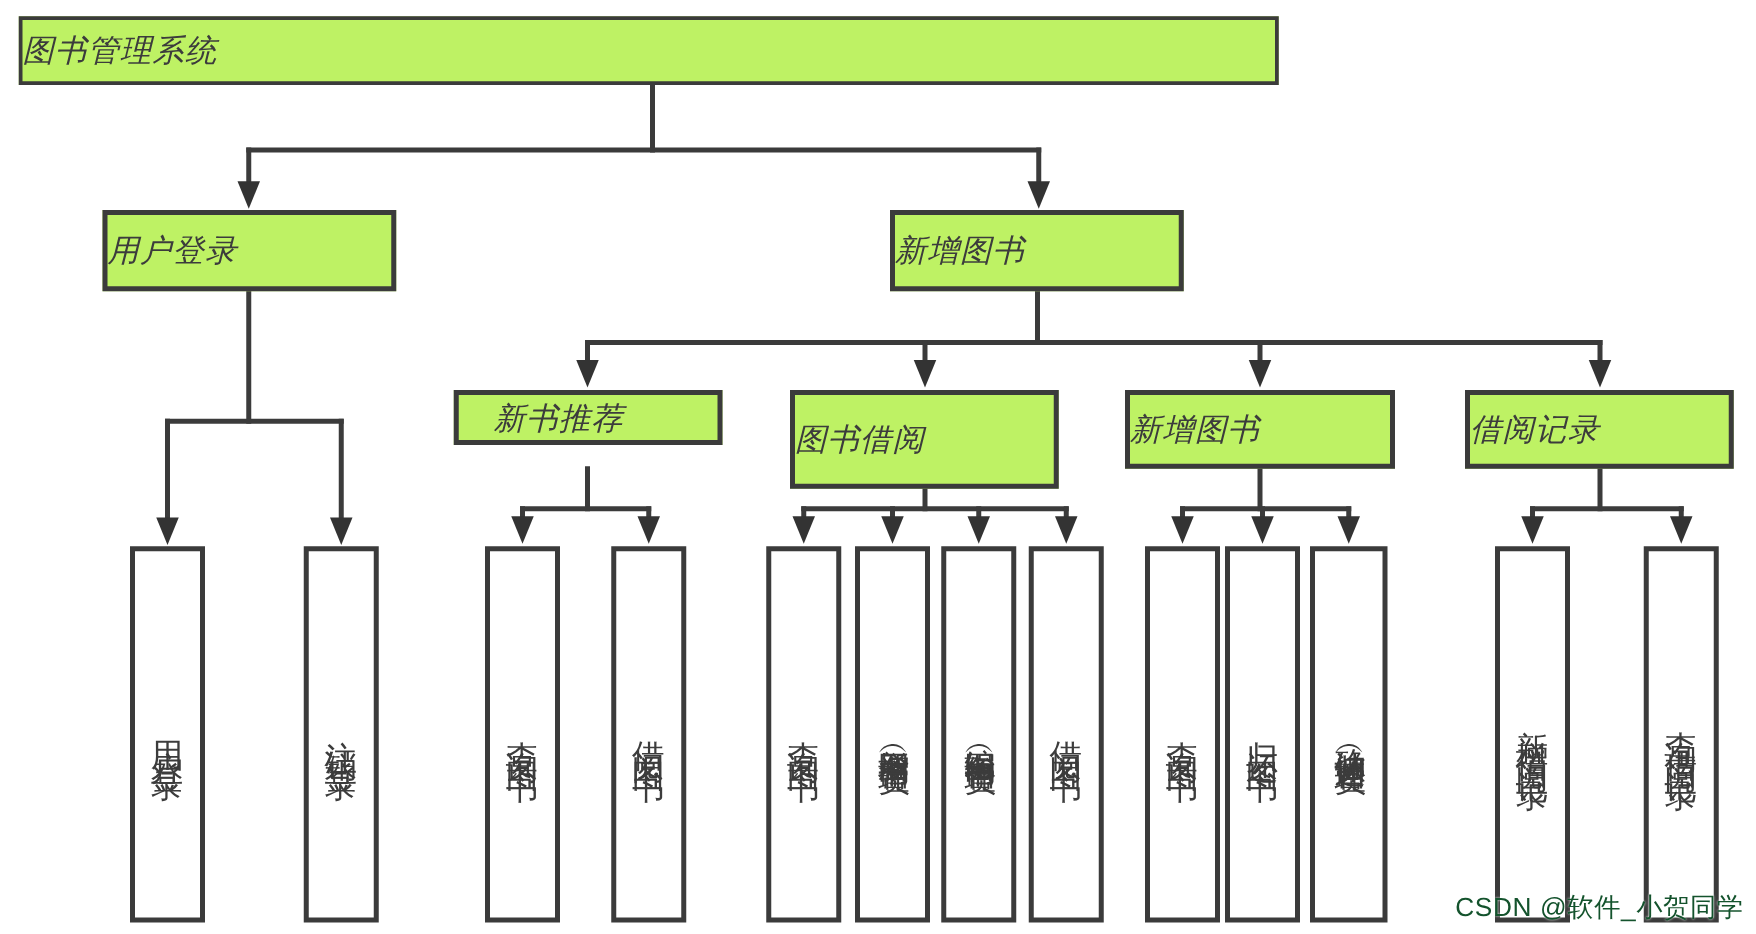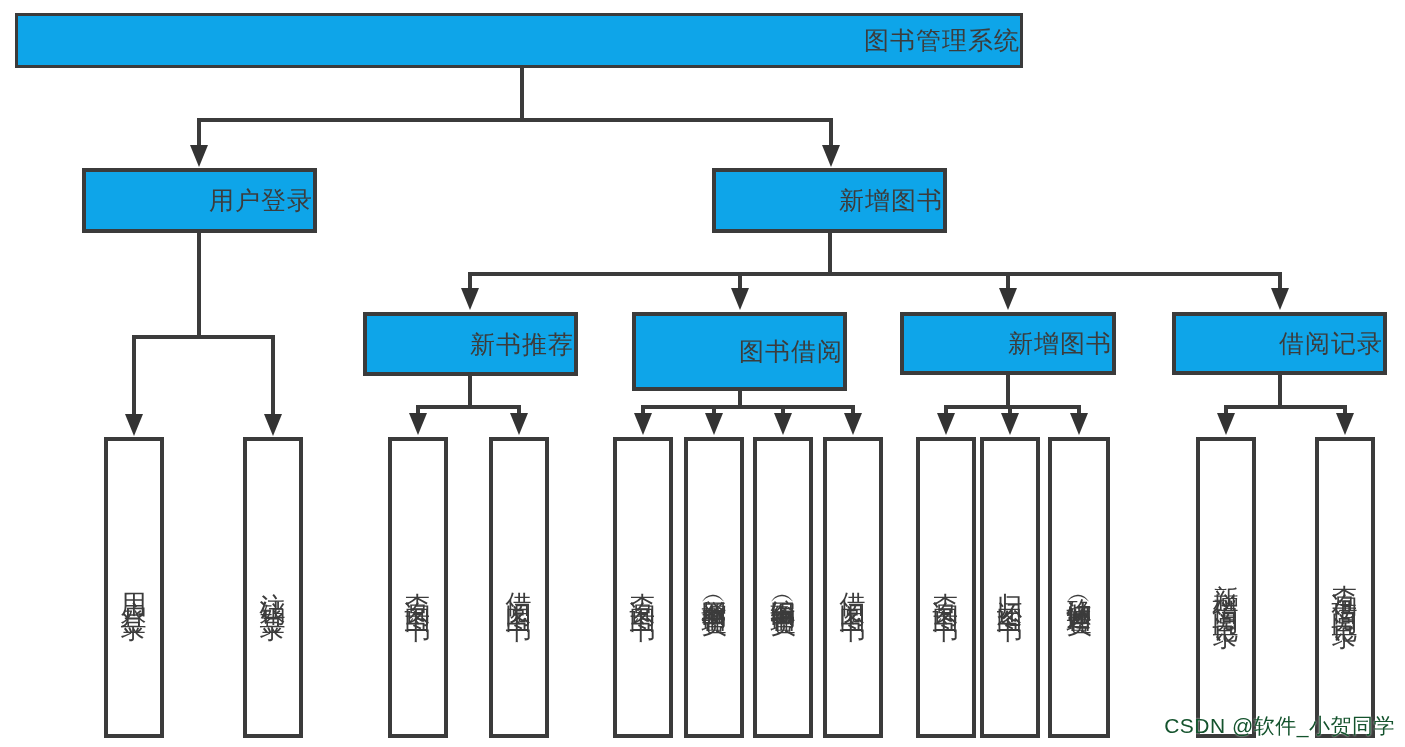--- a/index.html
+++ b/index.html
@@ -2,24 +2,24 @@
 <html><head>
 <meta charset="utf-8">
 <style>
   html,body { margin:0; padding:0; background:#ffffff; }
   .stage {
     position:relative; width:1405px; height:747px; background:#ffffff;
     font-family:"Liberation Sans","DejaVu Sans",sans-serif; overflow:hidden;
   }
   .lines { position:absolute; left:0; top:0; }
   .node {
-    position:absolute; box-sizing:border-box; background:#0ea5e9;
+    position:absolute; box-sizing:border-box; background:#bef264;
     border:4px solid #3b3b3b; color:#3c3c3c;
-    display:flex; align-items:center; justify-content:flex-end;
-    font-size:25px; letter-spacing:1px; white-space:nowrap;
+    display:flex; align-items:center; justify-content:flex-start;
+    font-size:25px; letter-spacing:1px; white-space:nowrap;font-style:italic;
   }
   .node.root { border-width:3px; }
   .leaf {
     position:absolute; box-sizing:border-box; background:#ffffff;
     border:4px solid #3b3b3b; color:#3c3c3c;
     display:flex; align-items:center; justify-content:center;
     top:437px; width:60px; height:301px;
   }
   .vlabel {
     writing-mode:vertical-rl; text-orientation:mixed;
@@ -107,21 +107,21 @@
     <span>图书管理系统</span>
   </div>
 
   <div class="node" style="left:82px; top:168px; width:235px; height:65px;">
     <span>用户登录</span>
   </div>
   <div class="node" style="left:712px; top:168px; width:235px; height:65px;">
     <span>新增图书</span>
   </div>
 
-  <div class="node" style="left:363px; top:312px; width:215px; height:64px;">
+  <div class="node" style="left:363px; top:312px; width:215px; height:44px;padding-left:28px;">
     <span>新书推荐</span>
   </div>
   <div class="node" style="left:632px; top:312px; width:215px; height:79px;">
     <span>图书借阅</span>
   </div>
   <div class="node" style="left:900px; top:312px; width:216px; height:63px;">
     <span>新增图书</span>
   </div>
   <div class="node" style="left:1172px; top:312px; width:215px; height:63px;">
     <span>借阅记录</span>

